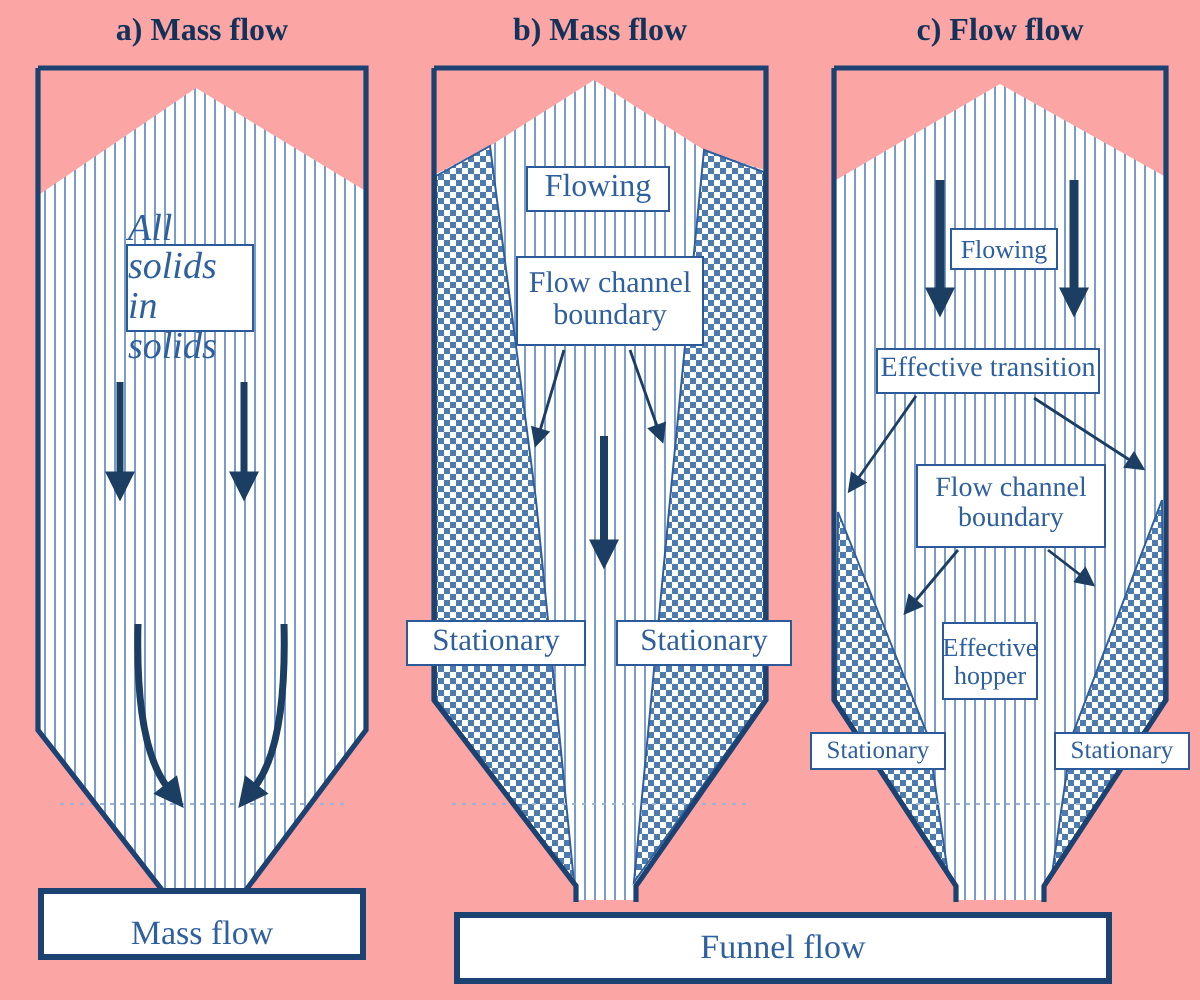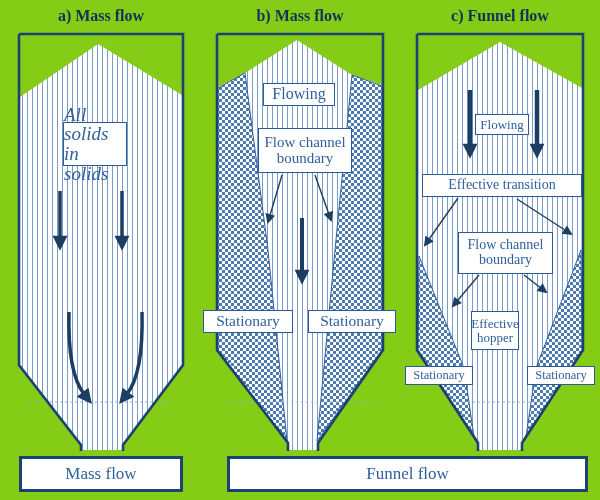--- a/index.html
+++ b/index.html
@@ -1,41 +1,41 @@
 <!DOCTYPE html>
 <html><head>
 <meta charset="utf-8">
 <style>
   html,body{margin:0;padding:0;background:#ffffff;}
-  #stage{position:relative;width:600px;height:500px;background:#84cc16;overflow:hidden;
+  #stage{position:relative;width:600px;height:500px;background:#fca5a5;overflow:hidden;
          font-family:"Liberation Serif","DejaVu Serif",serif;}
   #diagram-svg{position:absolute;left:0;top:0;}
   .title{position:absolute;top:6px;height:20px;line-height:20px;text-align:center;
          font-weight:bold;font-size:16px;color:#12325a;}
   #title-a{left:18px;width:166px;}
   #title-b{left:215px;width:170px;}
   #title-c{left:415px;width:170px;}
   .lbl{position:absolute;background:#ffffff;border:1.4px solid #2a5a9a;color:#2e5f9f;
        display:flex;flex-direction:column;align-items:center;justify-content:center;
        line-height:1.04;box-sizing:border-box;}
   .big-box{position:absolute;background:#ffffff;border:3px solid #1c4272;color:#2e5f9f;
        display:flex;align-items:center;justify-content:center;font-size:17px;box-sizing:border-box;}
   #lbl-a-solids{left:63px;top:122px;width:64px;height:44px;font-size:19px;font-style:italic;}
   #lbl-b-flowing{left:263px;top:83px;width:72px;height:23px;font-size:16px;}
   #lbl-b-fcb{left:258px;top:128px;width:94px;height:45px;font-size:15px;}
   #lbl-b-stat-left{left:203px;top:310px;width:90px;height:23px;font-size:15.5px;}
   #lbl-b-stat-right{left:308px;top:310px;width:88px;height:23px;font-size:15.5px;}
   #lbl-c-flowing{left:475px;top:114px;width:54px;height:21px;font-size:13px;}
-  #lbl-c-efftrans{left:422px;top:174px;width:160px;height:23px;font-size:14px;}
+  #lbl-c-efftrans{left:438px;top:174px;width:112px;height:23px;font-size:14px;}
   #lbl-c-fcb{left:458px;top:232px;width:95px;height:42px;font-size:14px;}
   #lbl-c-effhopper{left:471px;top:311px;width:48px;height:39px;font-size:13px;}
   #lbl-c-stat-left{left:405px;top:366px;width:68px;height:19px;font-size:12.5px;}
   #lbl-c-stat-right{left:527px;top:366px;width:68px;height:19px;font-size:12.5px;}
-  #box-massflow{left:19px;top:456px;width:164px;height:36px;}
-  #box-funnelflow{left:227px;top:456px;width:361px;height:36px;}
+  #box-massflow{left:19px;top:444px;width:164px;height:36px;align-items:flex-end;}
+  #box-funnelflow{left:227px;top:456px;width:329px;height:36px;}
 </style>
 </head>
 <body>
 
 <div id="stage">
 
   <svg id="diagram-svg" width="600" height="500" viewBox="0 0 600 500">
     <defs>
       <pattern id="vhatch" width="5" height="5" patternUnits="userSpaceOnUse">
         <rect width="5" height="5" fill="#ffffff"></rect>
@@ -95,21 +95,21 @@
         <line x1="458" y1="198" x2="425" y2="245" marker-end="url(#ahSmall)"></line>
         <line x1="517" y1="199" x2="571" y2="234" marker-end="url(#ahSmall)"></line>
         <line x1="479" y1="275" x2="453" y2="306" marker-end="url(#ahSmall)"></line>
         <line x1="524" y1="275" x2="546" y2="292" marker-end="url(#ahSmall)"></line>
       </g>
     </g>
   </svg>
 
   <div class="title" id="title-a">a) Mass flow</div>
   <div class="title" id="title-b">b) Mass flow</div>
-  <div class="title" id="title-c">c) Funnel flow</div>
+  <div class="title" id="title-c">c) Flow flow</div>
 
   <div class="lbl" id="lbl-a-solids">
     <span>All solids</span>
     <span>in solids</span>
   </div>
 
   <div class="lbl" id="lbl-b-flowing">Flowing</div>
   <div class="lbl" id="lbl-b-fcb">
     <span>Flow channel</span>
     <span>boundary</span>

